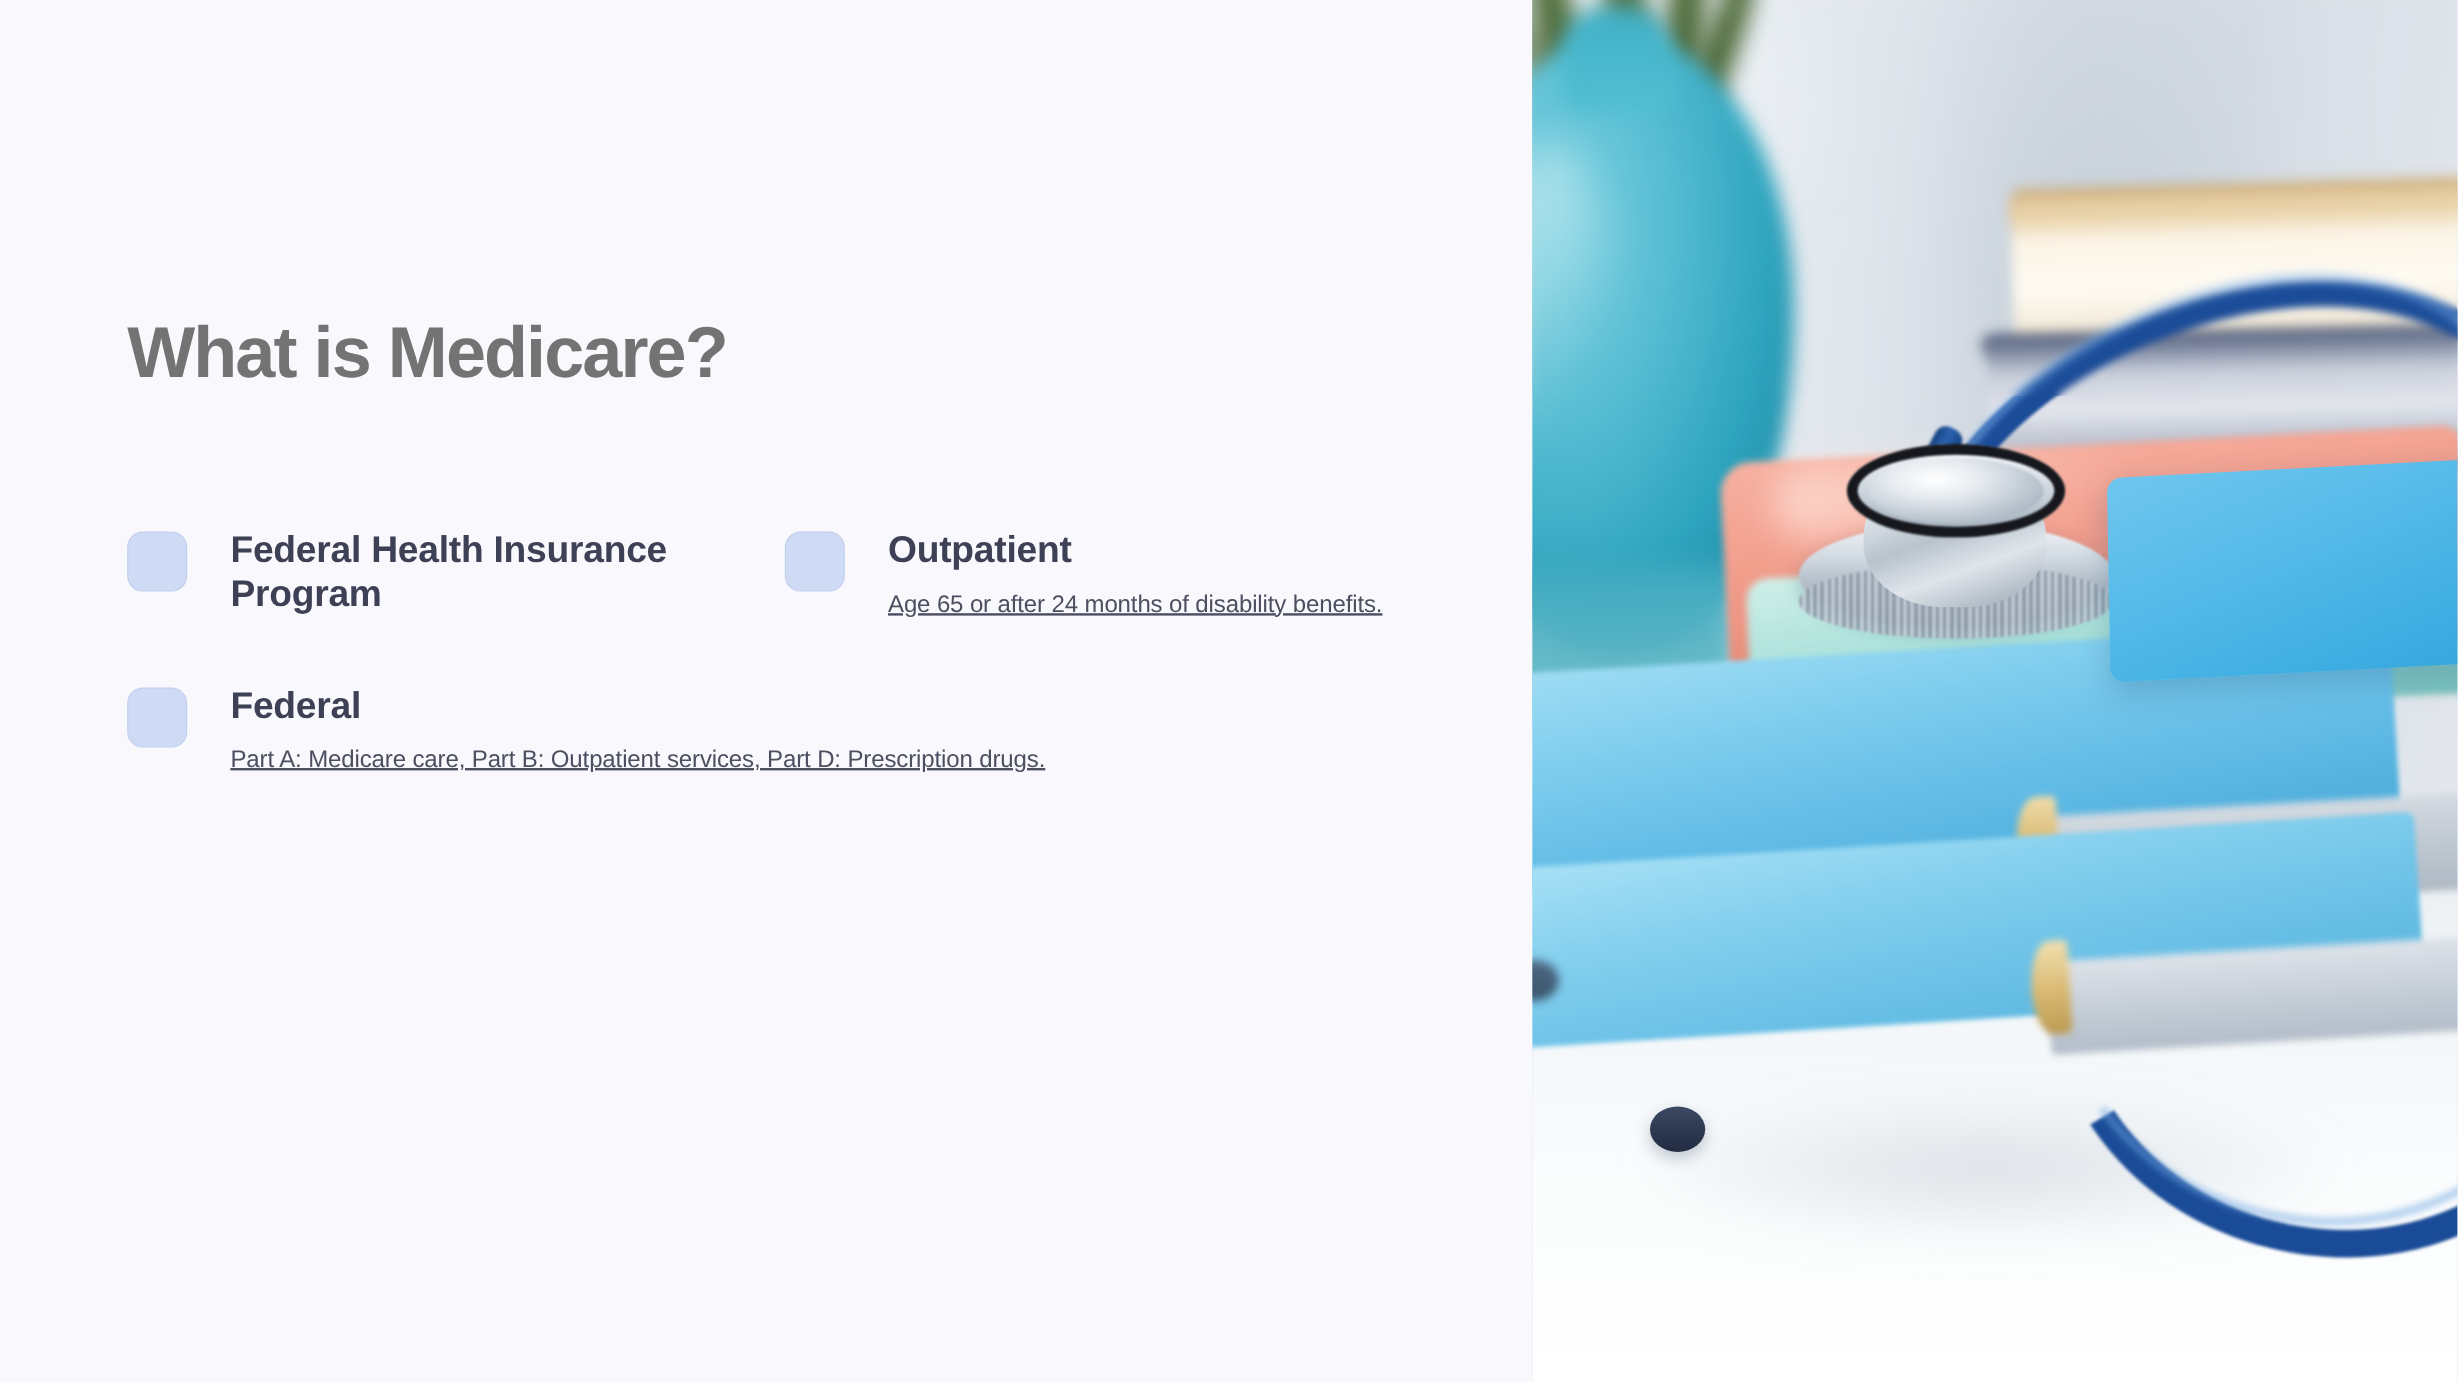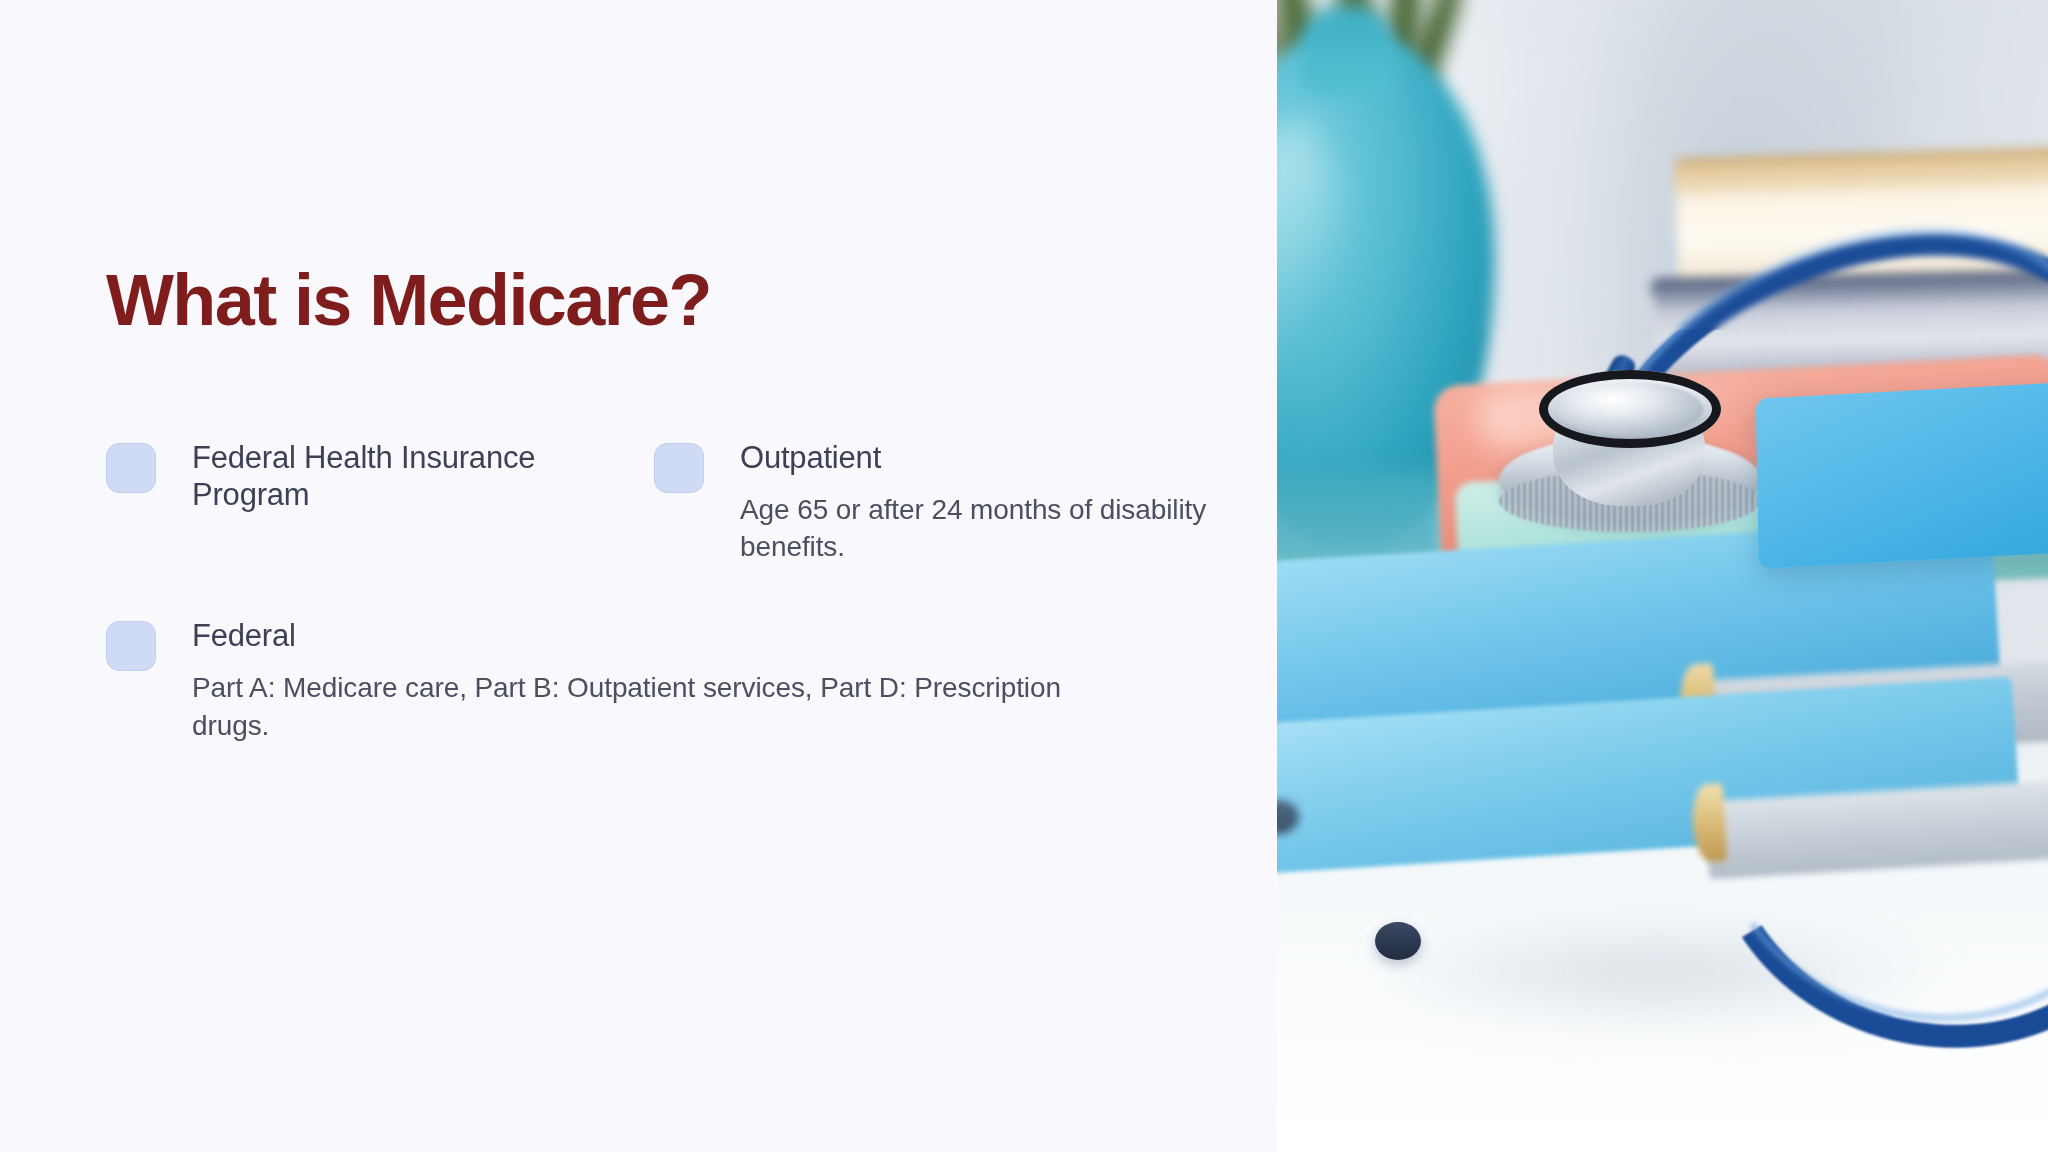--- a/index.html
+++ b/index.html
@@ -29,24 +29,24 @@
     height: 1152px;
     background: #F8F8FD;
     flex: 0 0 1277px;
     box-sizing: border-box;
   }
 
   .page-title {
     position: absolute;
     left: 106px;
     top: 264px;
-    font-size: 72px;
+    font-size: 60px;
     font-weight: 700;
     letter-spacing: -1.6px;
-    color: #7f1d1d;
+    color: #737373;
     line-height: 1;
     white-space: nowrap;
     margin: 0;
   }
 
   .features-grid {
     position: absolute;
     left: 106px;
     top: 440px;
     width: 1110px;
@@ -79,34 +79,35 @@
   }
 
   .feature-text {
     margin-left: 36px;
     flex: 1 1 auto;
     min-width: 0;
   }
 
   .feature-heading {
     font-size: 31px;
-    font-weight: 400;
+    font-weight: 700;
     color: #3E4155;
     line-height: 1.18;
     letter-spacing: -0.2px;
     margin: 0;
   }
 
   .feature-body {
-    font-size: 28px;
+    font-size: 20px;
     font-weight: 400;
     color: #4C4F60;
     line-height: 1.35;
     letter-spacing: -0.1px;
     margin: 14px 0 0 0;
+    text-decoration: underline;
   }
 
   
   .image-panel {
     position: relative;
     width: 771px;
     height: 1152px;
     flex: 0 0 771px;
     overflow: hidden;
     background: #DDE3EA;

